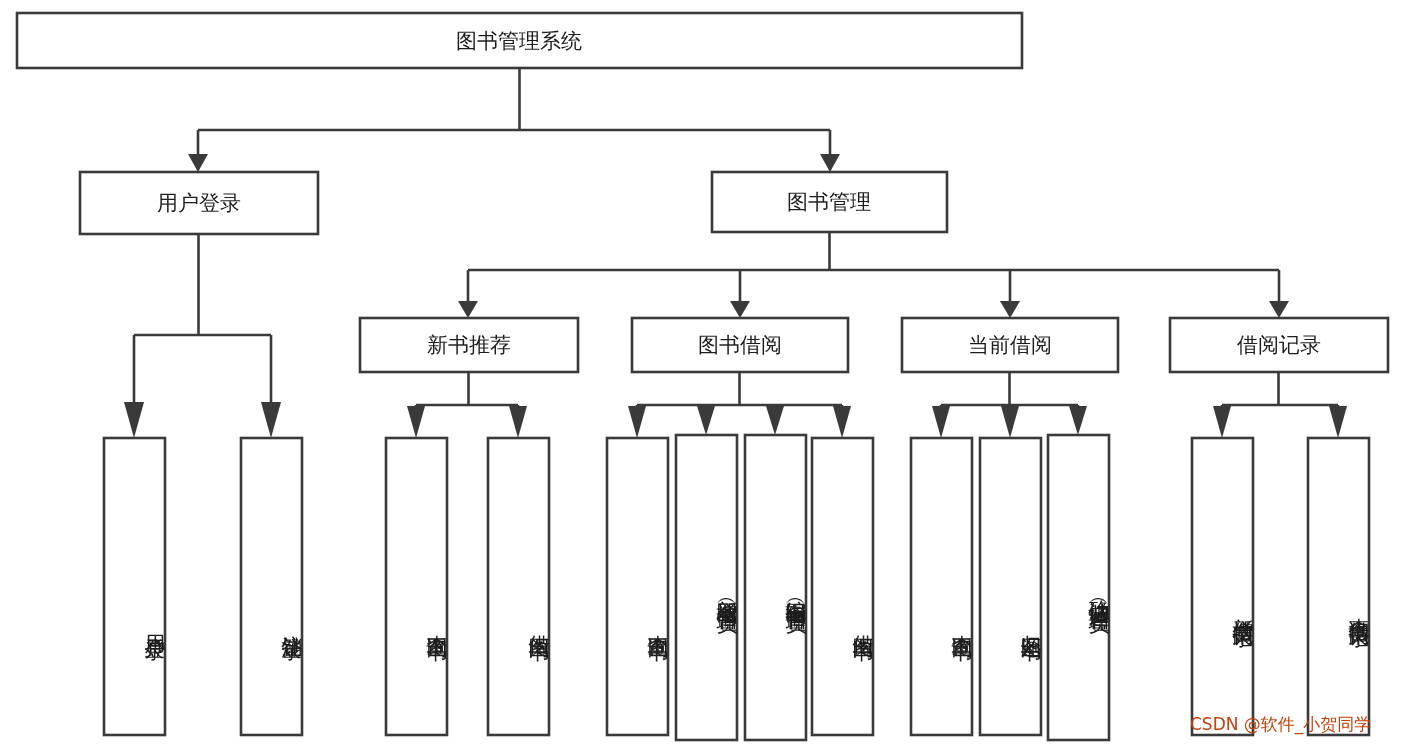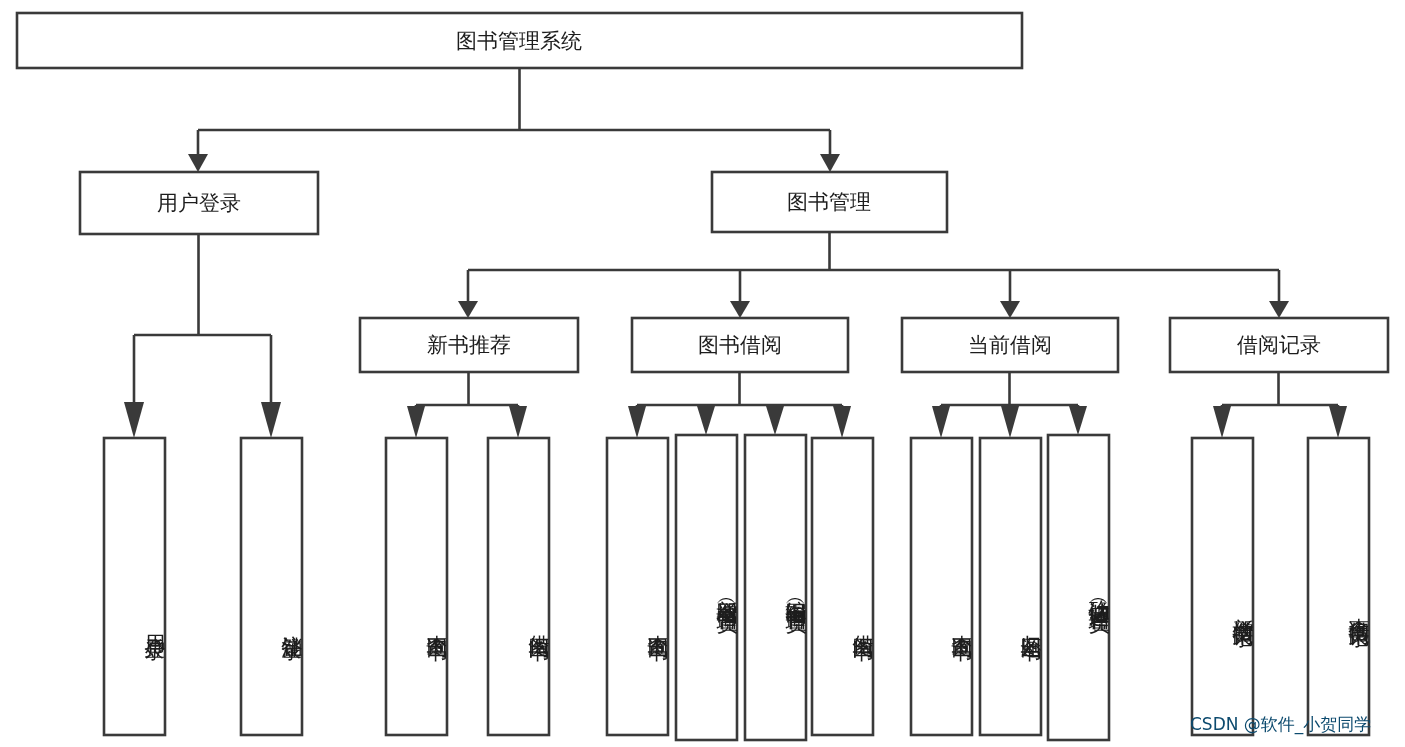--- a/index.html
+++ b/index.html
@@ -62,21 +62,21 @@
     white-space: nowrap;
     pointer-events: none;
     display: flex;
     align-items: flex-start;
     justify-content: center;
   }
   .watermark {
     position: absolute;
     font-family: "DejaVu Sans", "Liberation Sans", sans-serif;
     font-size: 17px;
-    color: #0c4a6e;
+    color: #c2410c;
     white-space: nowrap;
     left: 1190px;
     top: 713px;
   }
 </style>
 </head>
 <body>
 
 <div id="diagram-root">
 

